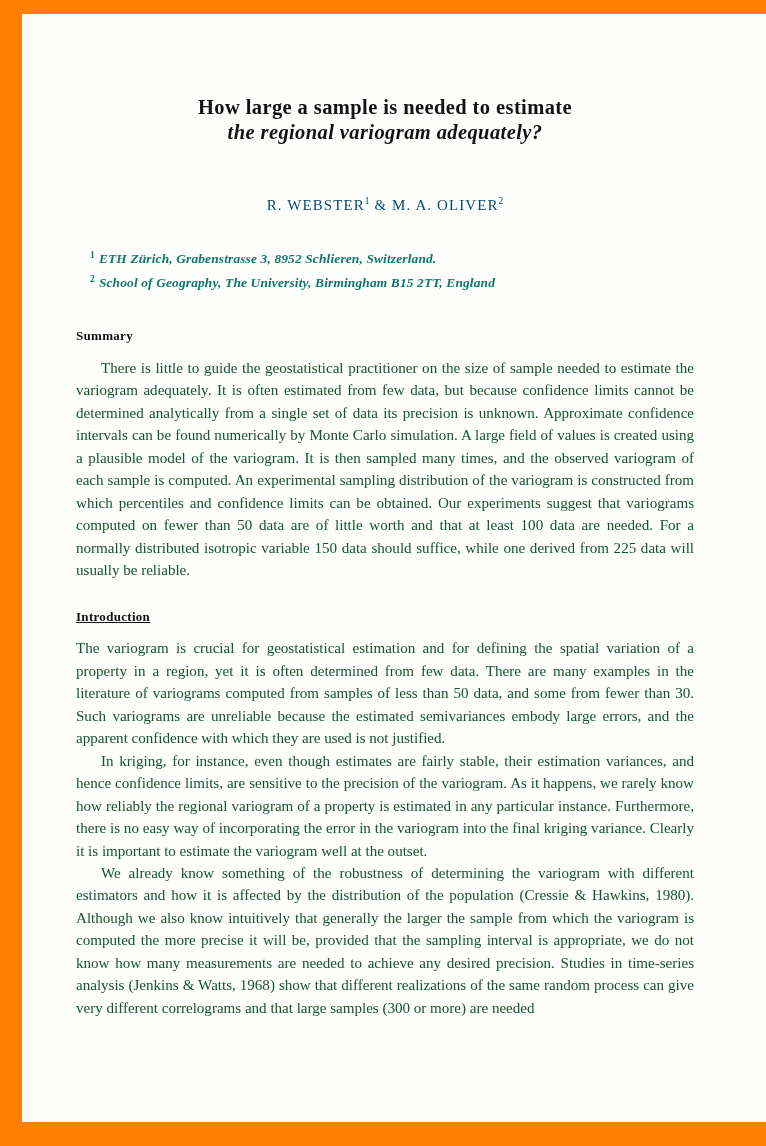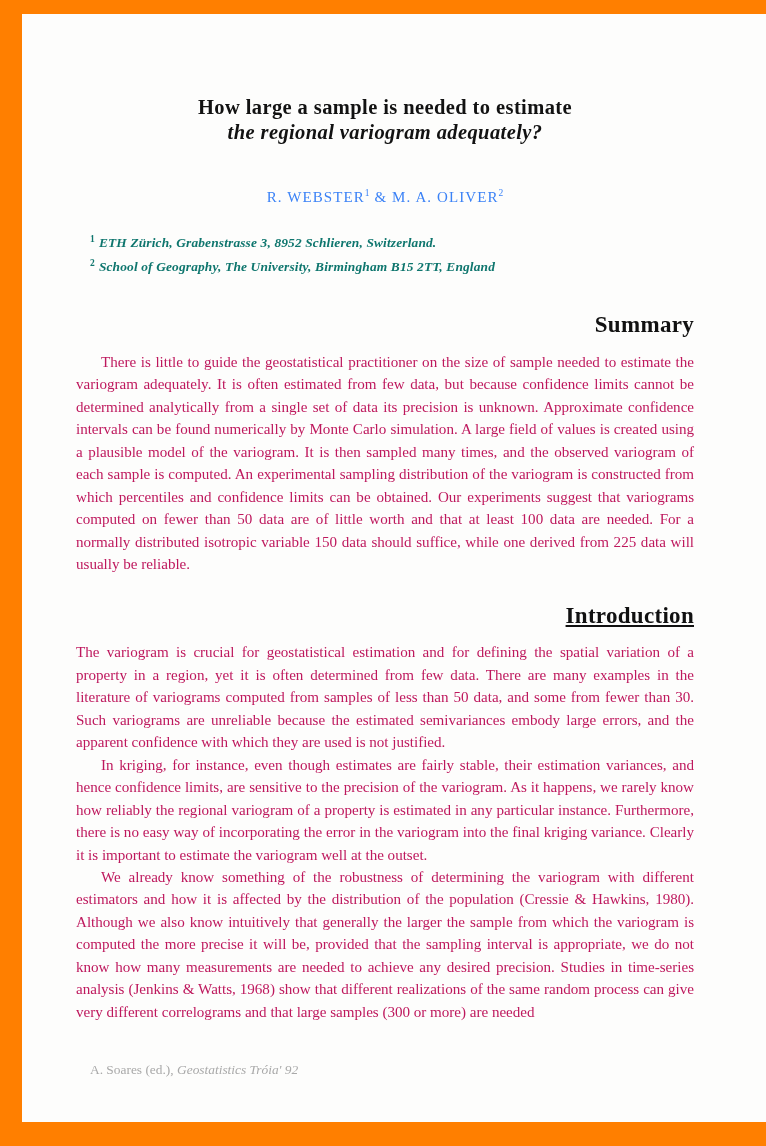--- a/index.html
+++ b/index.html
@@ -51,22 +51,22 @@
     color: #121212;
     margin: 0;
     padding-top: 81px;
   }
   .title-line-2 { display: block; font-style: italic; }
 
   .author-line {
     text-align: center;
     font-size: 15px;
     letter-spacing: 1.1px;
-    color: #3b82f6;
-    margin: 0;
+    color: #0c4a6e;
+    margin: 8px;
     padding-top: 43px;
   }
   .author-line sup {
     font-size: 9.5px;
     letter-spacing: 0;
     vertical-align: super;
   }
 
   .affiliations {
     margin: 0;
@@ -86,36 +86,36 @@
   }
   .affiliation .marker {
     font-style: normal;
     font-weight: bold;
     font-size: 9.5px;
     vertical-align: super;
     margin-right: 4px;
   }
 
   .section-heading {
-    text-align: right;
+    text-align: left;
     font-weight: bold;
-    font-size: 23px;
+    font-size: 13px;
     letter-spacing: 0.3px;
     color: #111111;
     margin: 0;
   }
   #summary-heading { padding-top: 34px; }
   #introduction-heading { padding-top: 28px; text-decoration: underline; }
 
   .body-block {
     font-size: 15.1px;
     line-height: 22.45px;
     text-align: justify;
     text-align-last: left;
-    color: #be185d;
+    color: #14532d;
     margin: 0;
     letter-spacing: -0.02px;
     hyphens: none;
   }
   #summary-text { padding-top: 13px; }
   #intro-paragraphs { padding-top: 12px; }
 
   .body-block p {
     margin: 0;
     text-indent: 25px;
@@ -170,16 +170,15 @@
 
       <div class="body-block" id="intro-paragraphs">
         <p class="no-indent">The variogram is crucial for geostatistical estimation and for defining the spatial variation of a property in a region, yet it is often determined from few data. There are many examples in the literature of variograms computed from samples of less than 50 data, and some from fewer than 30. Such variograms are unreliable because the estimated semivariances embody large errors, and the apparent confidence with which they are used is not justified.</p>
         <p>In kriging, for instance, even though estimates are fairly stable, their estimation variances, and hence confidence limits, are sensitive to the precision of the variogram. As it happens, we rarely know how reliably the regional variogram of a property is estimated in any particular instance. Furthermore, there is no easy way of incorporating the error in the variogram into the final kriging variance. Clearly it is important to estimate the variogram well at the outset.</p>
         <p>We already know something of the robustness of determining the variogram with different estimators and how it is affected by the distribution of the population (Cressie &amp; Hawkins, 1980). Although we also know intuitively that generally the larger the sample from which the variogram is computed the more precise it will be, provided that the sampling interval is appropriate, we do not know how many measurements are needed to achieve any desired precision. Studies in time-series analysis (Jenkins &amp; Watts, 1968) show that different realizations of the same random process can give very different correlograms and that large samples (300 or more) are needed</p>
       </div>
 
     </div>
 
     <div id="imprint">
-      <div class="line"><span>A. Soares (ed.), </span><span class="work-title">Geostatistics Tróia' 92</span></div>
     </div>
   </div>
 </div>
 
 </body></html>

